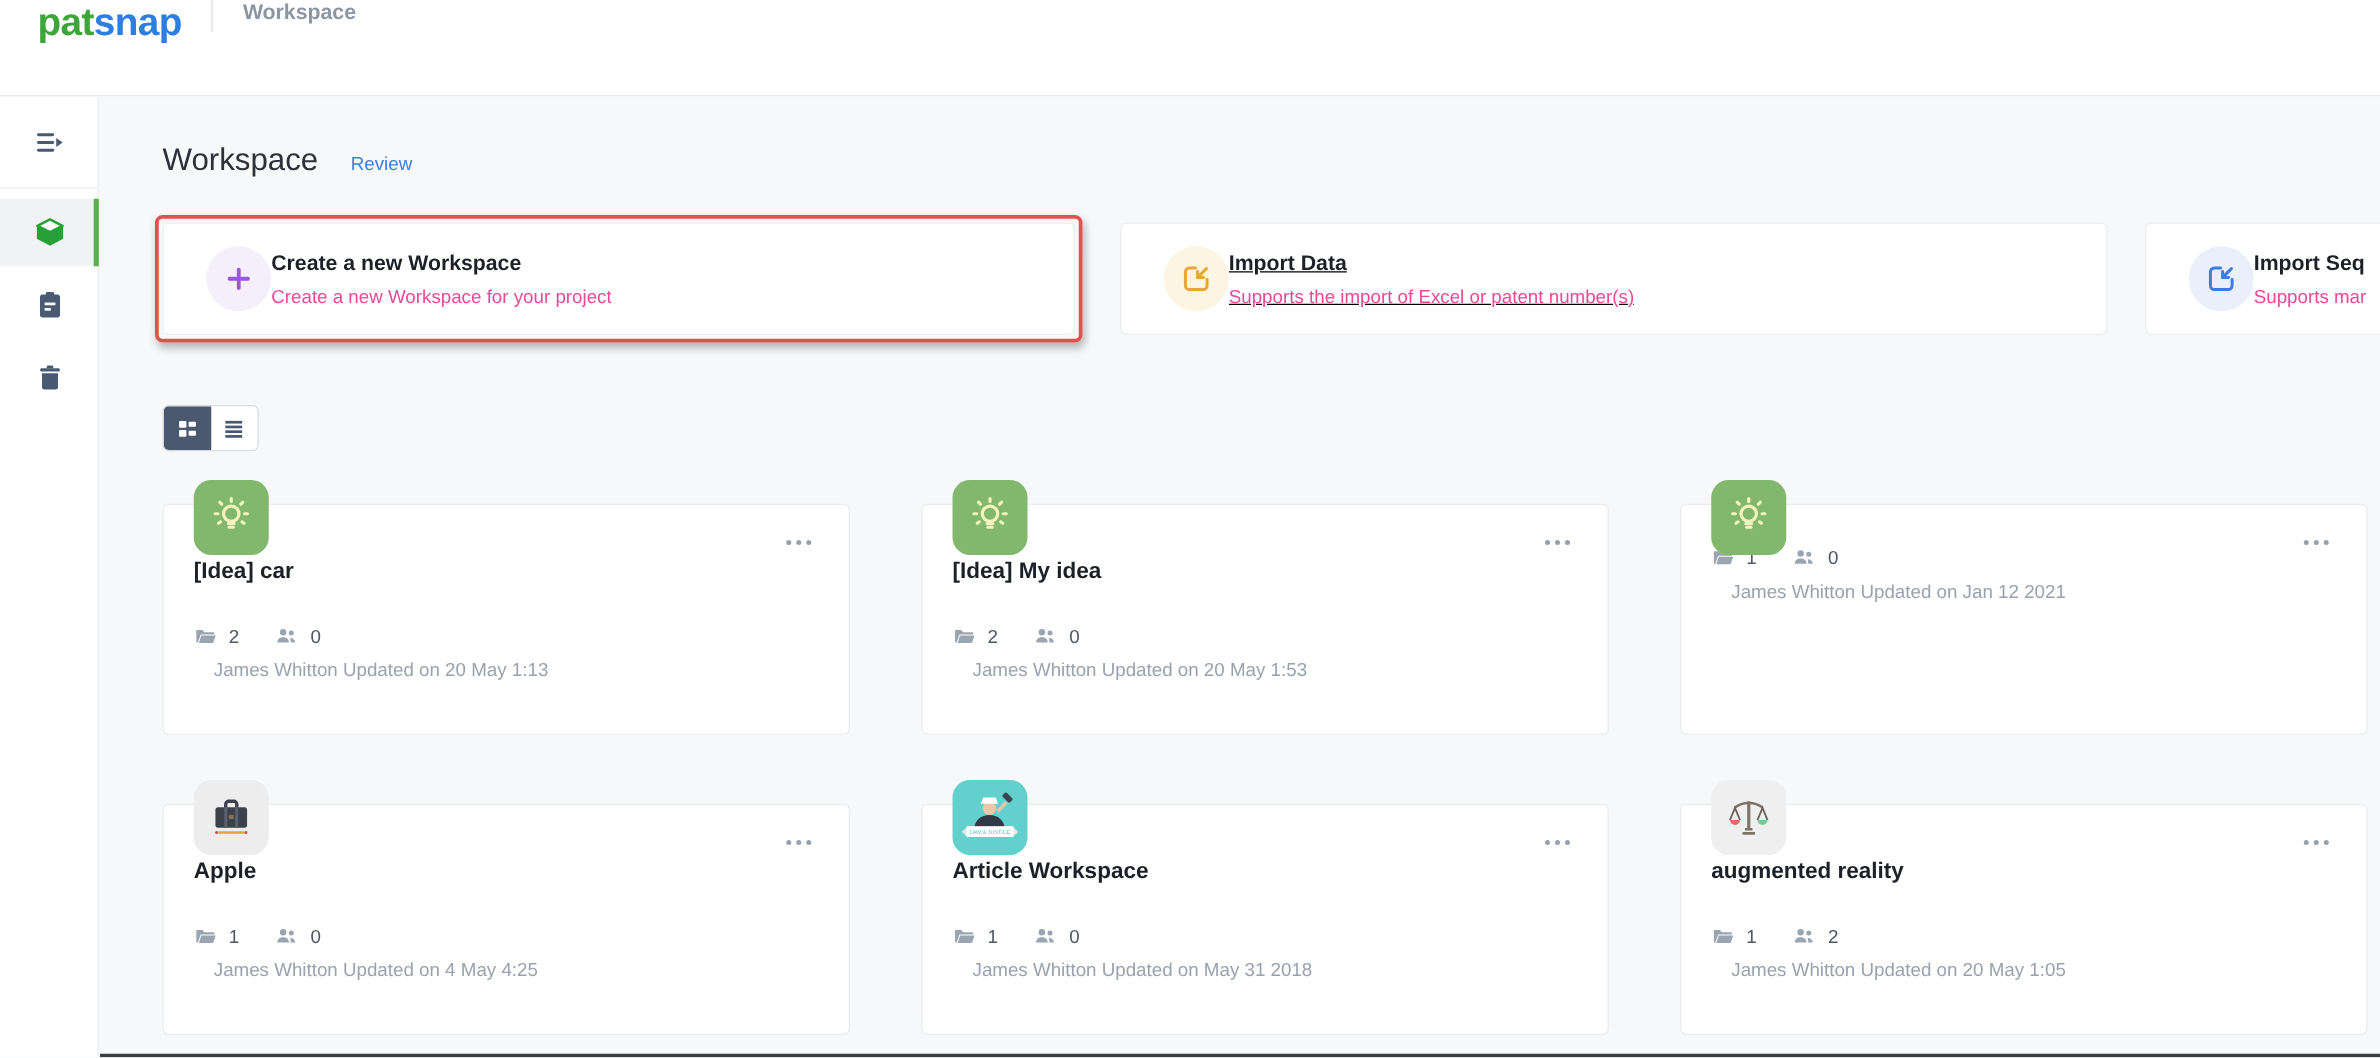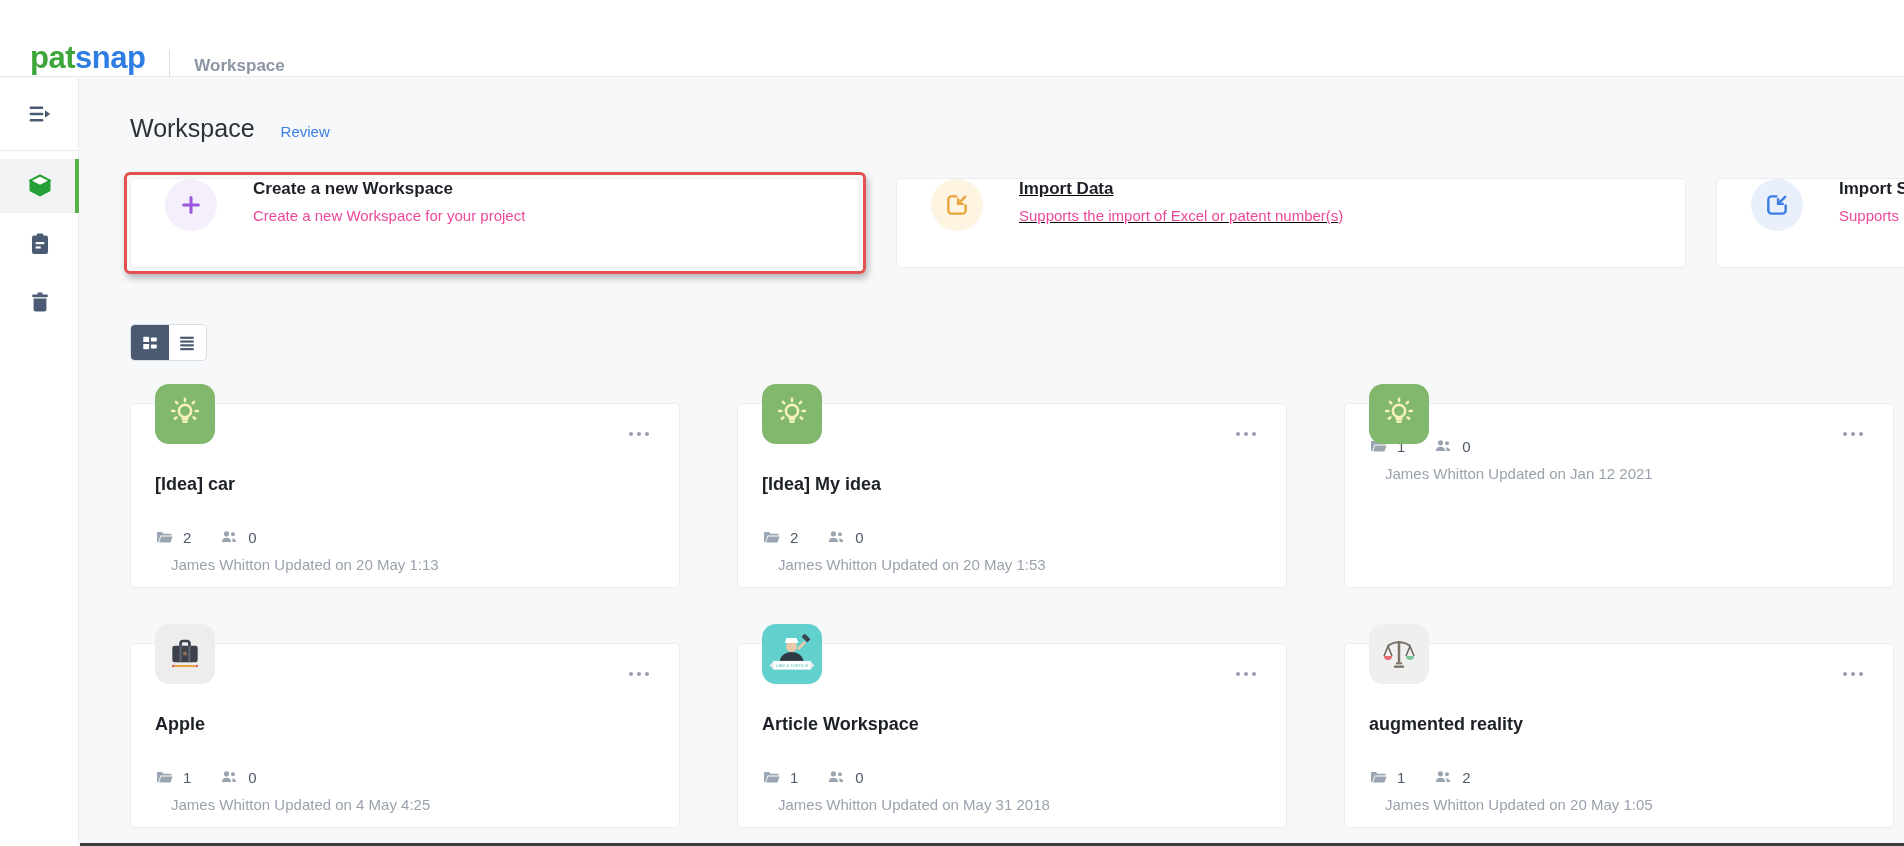--- a/index.html
+++ b/index.html
@@ -2,21 +2,21 @@
 <html><head>
 <meta charset="utf-8">
 <style>
   * { margin:0; padding:0; box-sizing:border-box; }
   html,body { width:1904px; height:846px; overflow:hidden; }
   body { font-family:"Liberation Sans","DejaVu Sans",sans-serif; background:#fff; }
   .screen { position:relative; width:1904px; height:846px; overflow:hidden; background:#f7f8fa; }
 
   
   .header { position:absolute; top:0; left:0; right:0; height:77px; background:#fff;
-            border-bottom:1px solid #e9ebee; display:flex; align-items:flex-end; padding-left:30px; z-index:5; }
+            border-bottom:1px solid #e9ebee; display:flex; align-items:flex-start; padding-left:30px; z-index:5; }
   .logo { font-size:31px; font-weight:bold; letter-spacing:-0.5px; }
   .logo .pat { color:#3ea53b; }
   .logo .snap { color:#2d7de2; }
   .header-divider { width:1px; height:26px; background:#d9dee4; margin:0 24px; }
   .app-title { font-size:17px; font-weight:bold; color:#8b95a3; }
 
   
   .sidebar { position:absolute; top:78px; left:0; width:79px; bottom:0; background:#fff;
              border-right:1px solid #e9ebee; z-index:4; }
   .side-btn { width:79px; height:72px; display:flex; align-items:center; justify-content:center; cursor:pointer; }
@@ -32,21 +32,21 @@
 
   .title-row { position:absolute; left:50px; top:36px; display:flex; align-items:baseline; gap:26px; }
   .page-title { font-size:25px; color:#2c313a; }
   .review-link { font-size:15px; color:#3b7fe6; cursor:pointer; }
 
   
   .action-row { position:absolute; left:50px; top:100px; display:flex; gap:30px; align-items:flex-start; }
   .annotation { border:3px solid #e4504e; padding:3px; border-radius:6px; margin-top:-6px; margin-left:-6px;
                 box-shadow:2px 4px 7px rgba(0,0,0,0.28); }
   .action-card { height:90px; background:#fff; border:1px solid #e9ebee; border-radius:5px;
-                 display:flex; align-items:flex-start; padding-left:34px; gap:36px; cursor:pointer; }
+                 display:flex; align-items:center; padding-left:34px; cursor:pointer; }
   .action-card.w-create { width:730px; border-color:#eceef1; }
   .action-card.w-import { width:790px;text-decoration:underline; }
   .action-card.w-seq { width:790px; }
   .action-icon { width:52px; height:52px; border-radius:50%; flex:0 0 52px;
                  display:flex; align-items:center; justify-content:center; }
   .action-icon.purple { background:#f5eefb; }
   .action-icon.amber  { background:#fdf4e2; }
   .action-icon.blue   { background:#e9f0fb; }
   .action-text { white-space:nowrap; overflow:hidden; }
   .action-title { font-size:17px; font-weight:bold; color:#1d2127; margin-bottom:8px; }
@@ -60,21 +60,21 @@
 
   
   .grid { position:absolute; left:50px; top:325px; display:grid;
           grid-template-columns:550px 550px 550px; column-gap:57px; row-gap:55px; }
   .ws-card { position:relative; width:550px; height:185px; background:#fff; border:1px solid #e9ebee;
              border-radius:5px; cursor:pointer; }
   .ws-icon { position:absolute; top:-20px; left:24px; width:60px; height:60px; border-radius:14px;
              display:flex; align-items:center; justify-content:center; }
   .ws-menu { position:absolute; top:24px; right:26px; display:flex; gap:4px; padding:4px; cursor:pointer; }
   .ws-menu i { width:4px; height:4px; border-radius:50%; background:#97a1ad; }
-  .ws-title { margin:70px 24px 0; font-size:18px; font-weight:bold; color:#1d2127;
+  .ws-title { margin:42px 24px 0; font-size:18px; font-weight:bold; color:#1d2127;
               white-space:nowrap; overflow:hidden; }
   .ws-stats { margin:32px 24px 0; display:flex; align-items:center; gap:28px; }
   .stat { display:flex; align-items:center; gap:9px; font-size:15px; color:#4e5866; }
   .ws-updated { margin:9px 40px 0; font-size:15px; color:#9aa2ae; white-space:nowrap; overflow:hidden; }
 
   .bottom-bar { position:absolute; left:80px; right:0; bottom:0; height:3px; background:#3e3e3e; z-index:6; }
 
   svg { display:block; }
 </style>
 </head>

